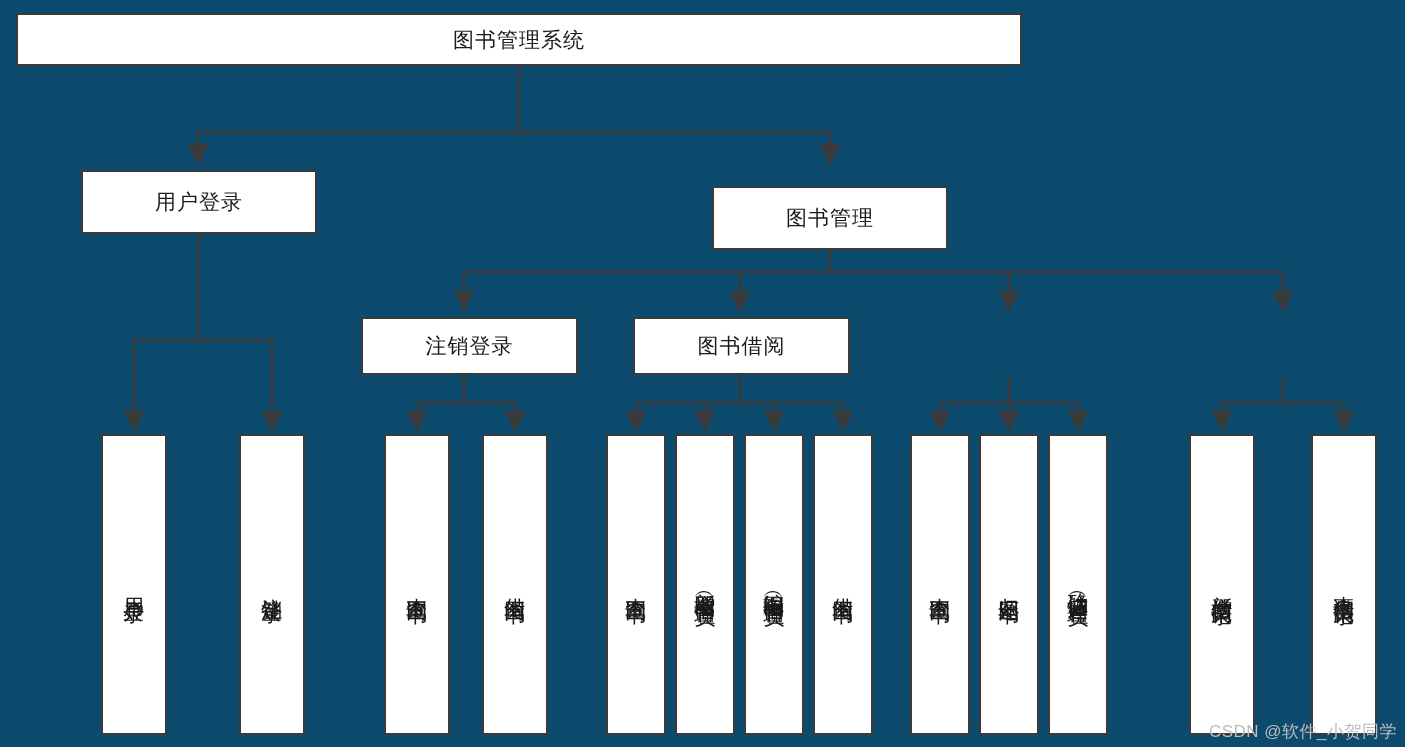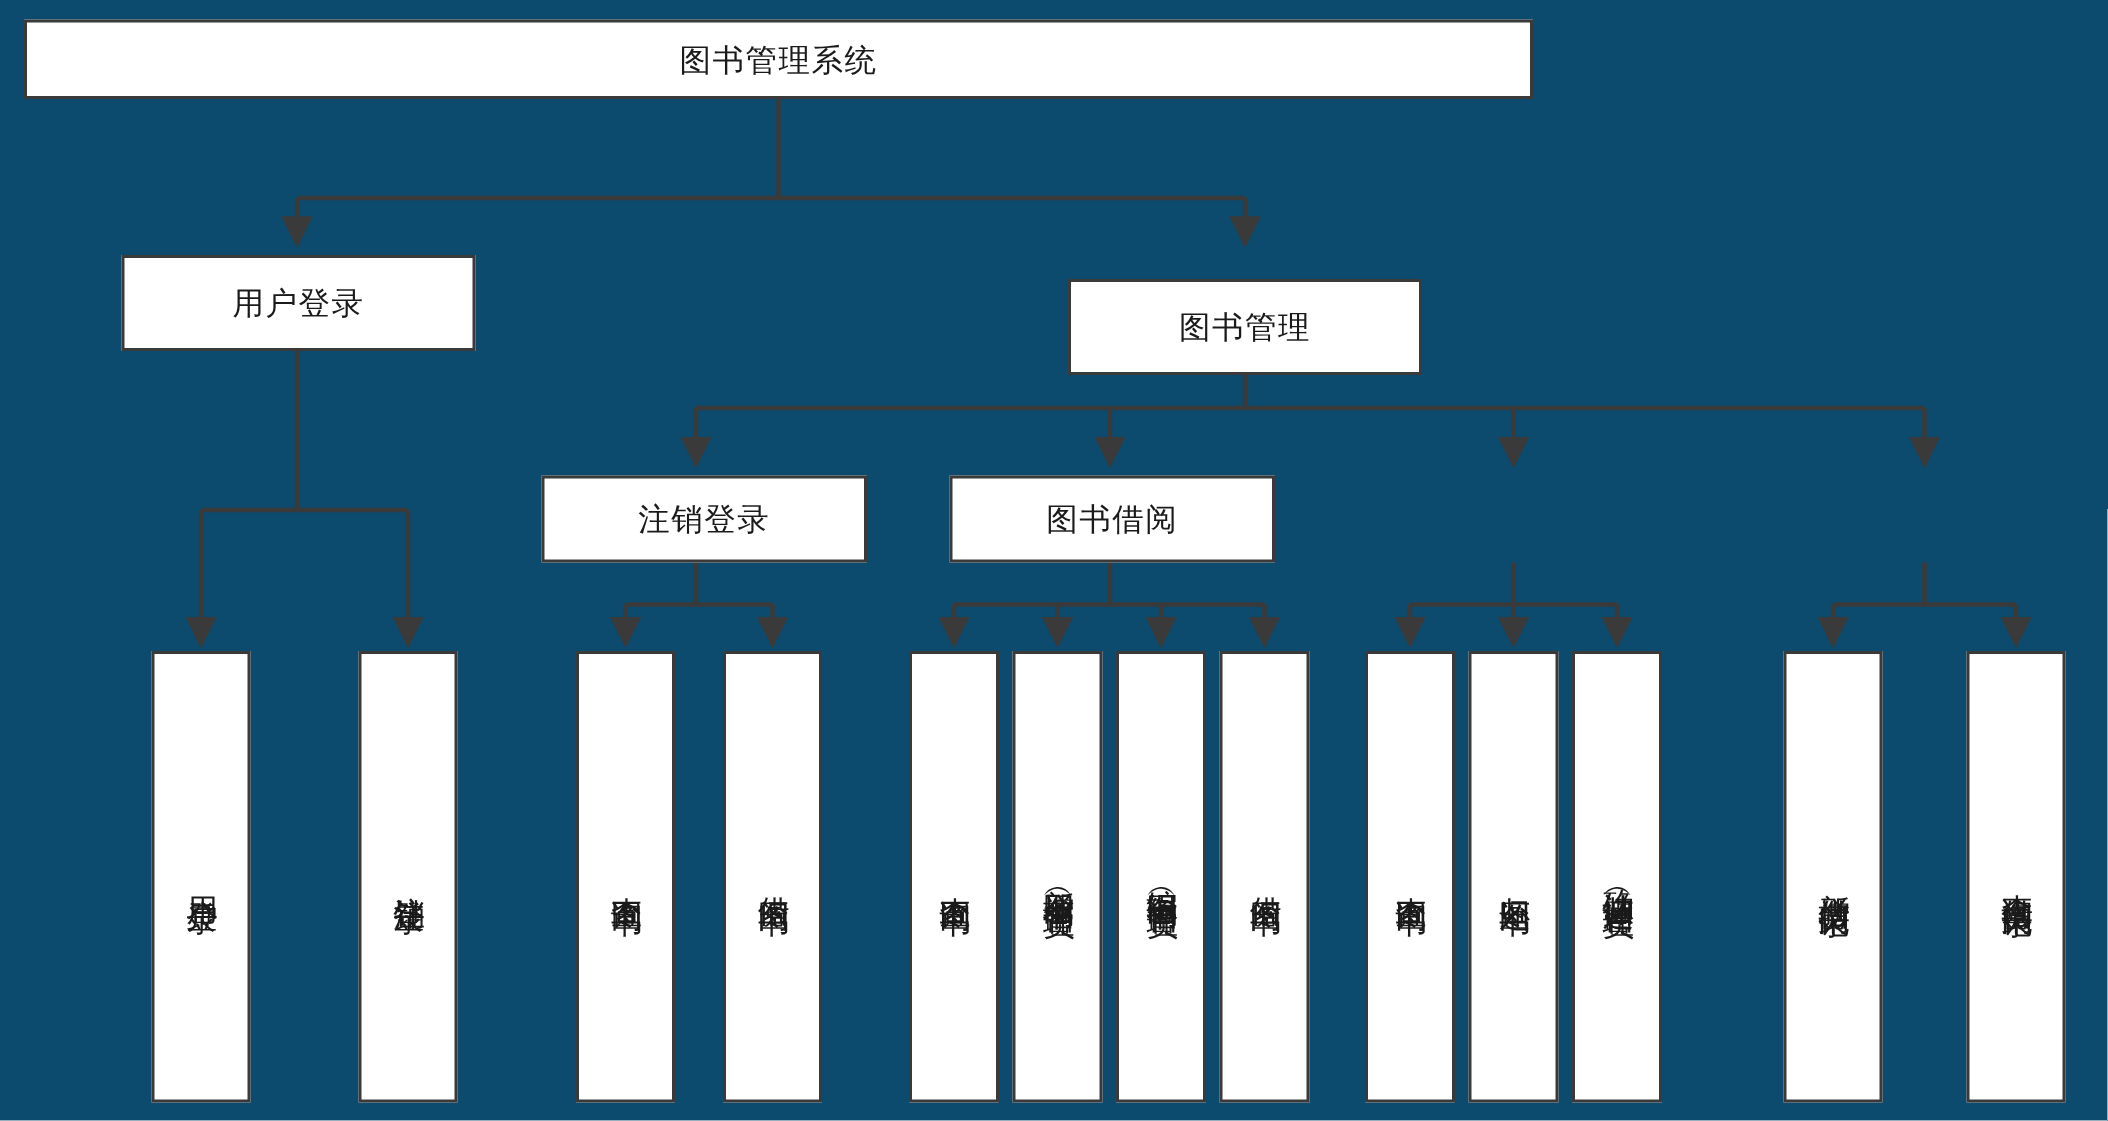--- a/index.html
+++ b/index.html
@@ -174,14 +174,15 @@
     <span class="vtext">确认归还（管理员）</span>
   </div>
 
   <div class="node vert" style="left:1189px; top:434px; width:66px; height:301px;">
     <span class="vtext">新增借阅记录</span>
   </div>
   <div class="node vert" style="left:1311px; top:434px; width:66px; height:301px;">
     <span class="vtext">查询借阅记录</span>
   </div>
 
+  <div class="watermark">CSDN @软件_小贺同学</div>
 
 </div>
 
 </body></html>

